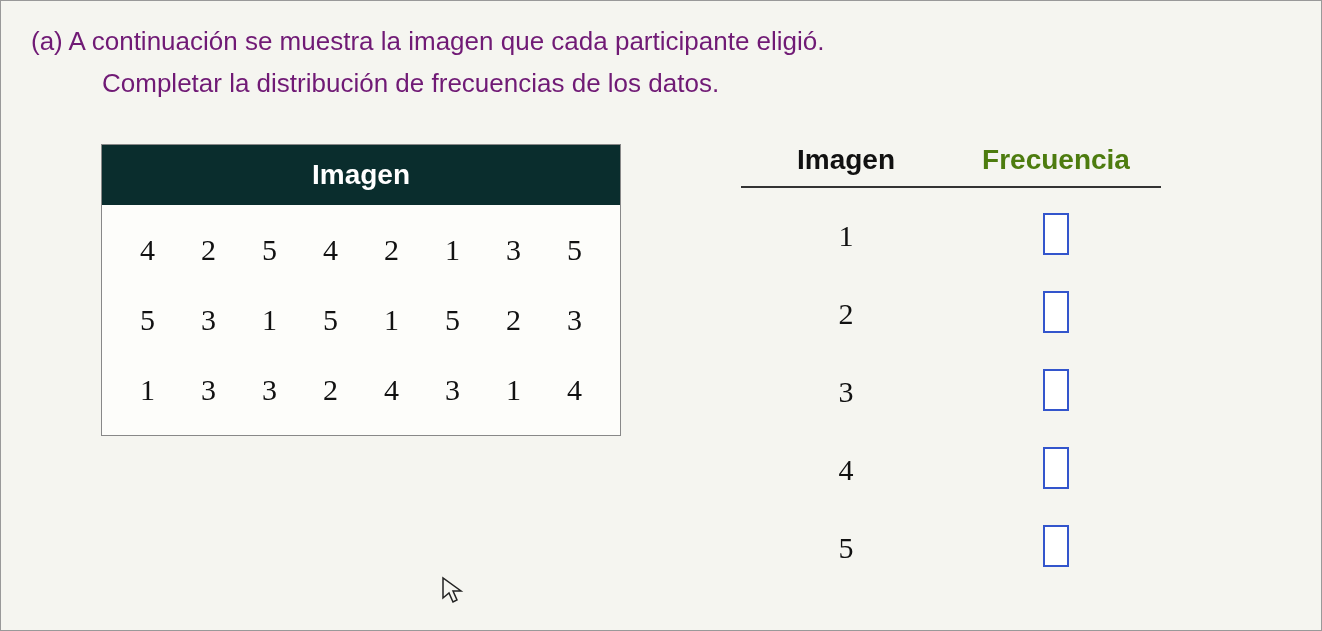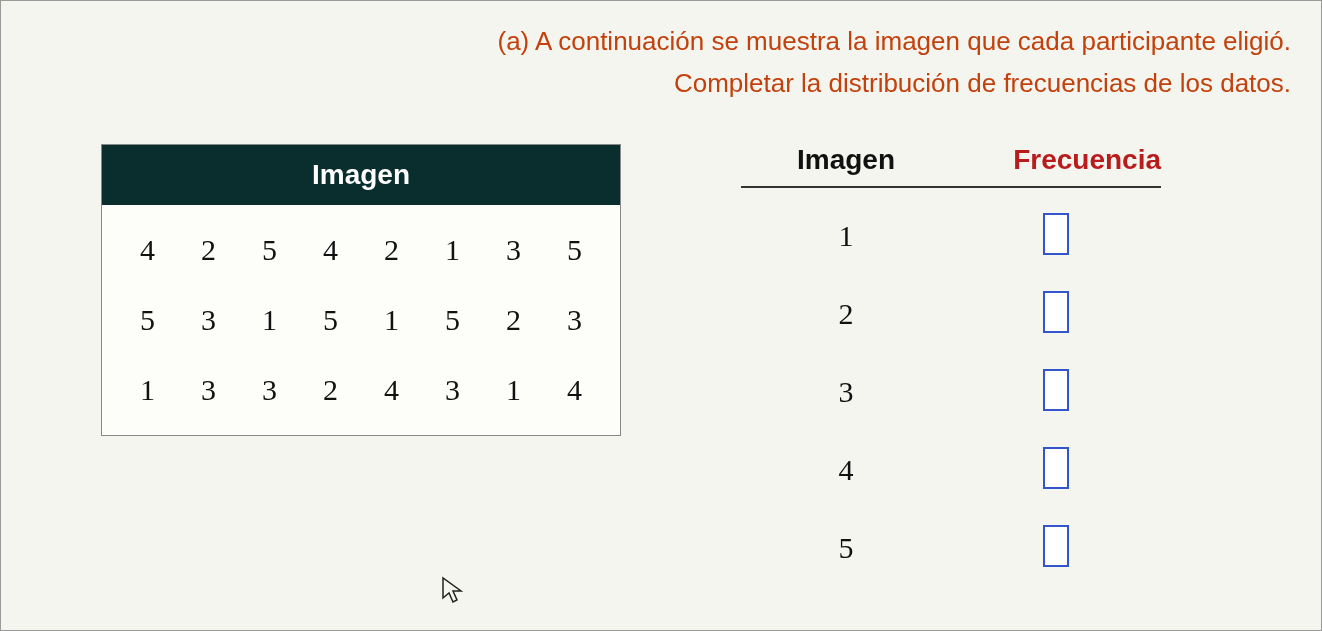--- a/index.html
+++ b/index.html
@@ -11,33 +11,32 @@
       font-family: Verdana, Geneva, sans-serif;
       background: #f5f5f0;
       width: 1322px;
       height: 631px;
       padding: 20px 30px;
       border: 1px solid #999;
       position: relative;
     }
     .question-text {
       font-size: 26px;
-      color: #c2410c;
+      color: #701a75;
       line-height: 1.6;
       margin-bottom: 40px;
-      text-align: right;
     }
     .question-label {
       display: inline-block;
     }
     .question-body {
       display: inline;
     }
     .question-line2 {
-      margin-left: 52px;
+      margin-left: 71px;
     }
     .content-row {
       display: flex;
       align-items: flex-start;
       gap: 120px;
       padding-left: 70px;
     }
     .data-table {
       border: 1px solid #888;
       background: #fdfdfa;
@@ -80,22 +79,22 @@
       flex: 1;
       font-size: 28px;
       font-weight: bold;
       color: #111;
       text-align: center;
     }
     .freq-header-frecuencia {
       flex: 1;
       font-size: 28px;
       font-weight: bold;
-      color: #b91c1c;
-      text-align: right;
+      color: #4d7c0f;
+      text-align: center;
     }
     .freq-row {
       display: flex;
       align-items: center;
       margin-bottom: 32px;
     }
     .freq-label {
       flex: 1;
       text-align: center;
       font-size: 30px;

